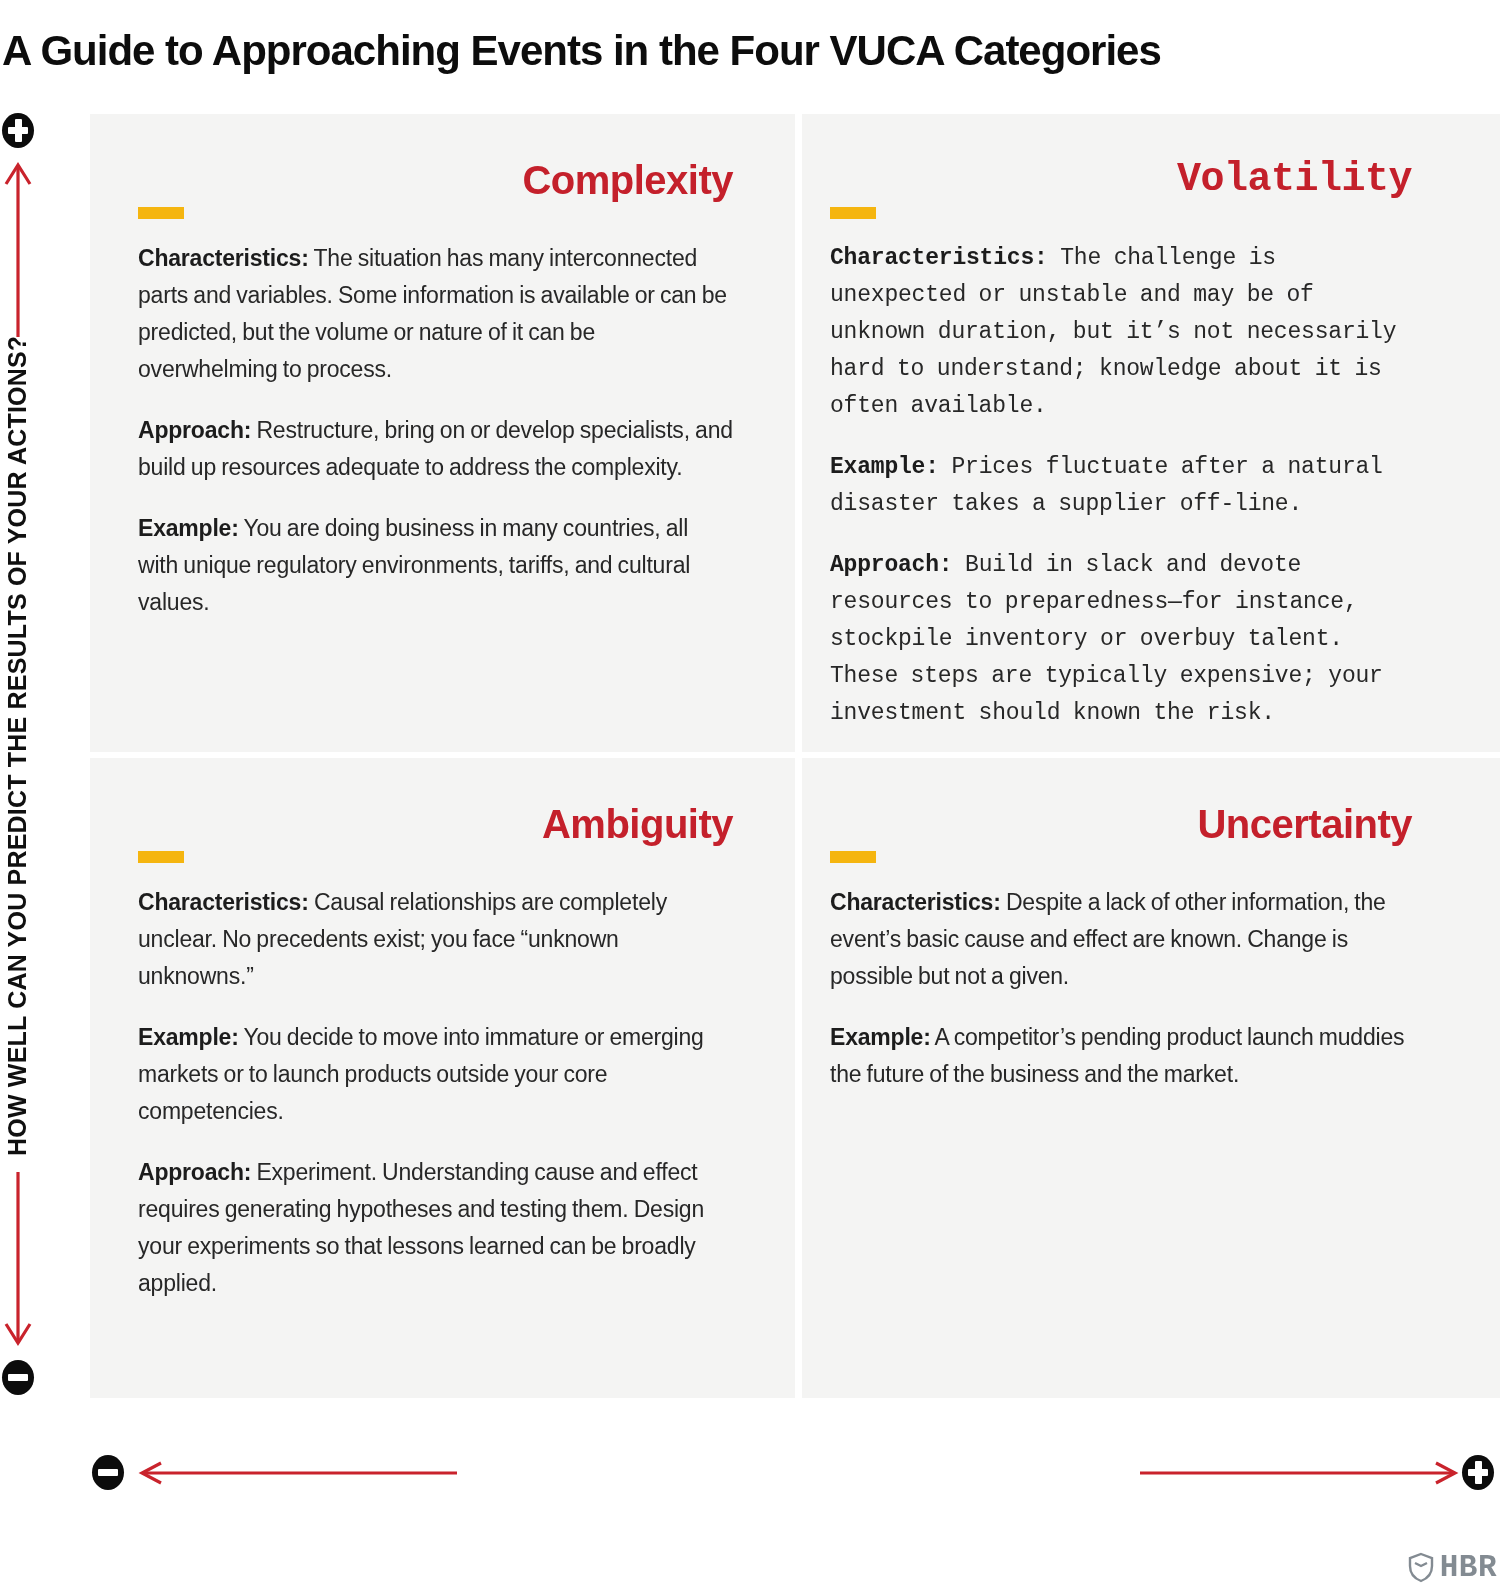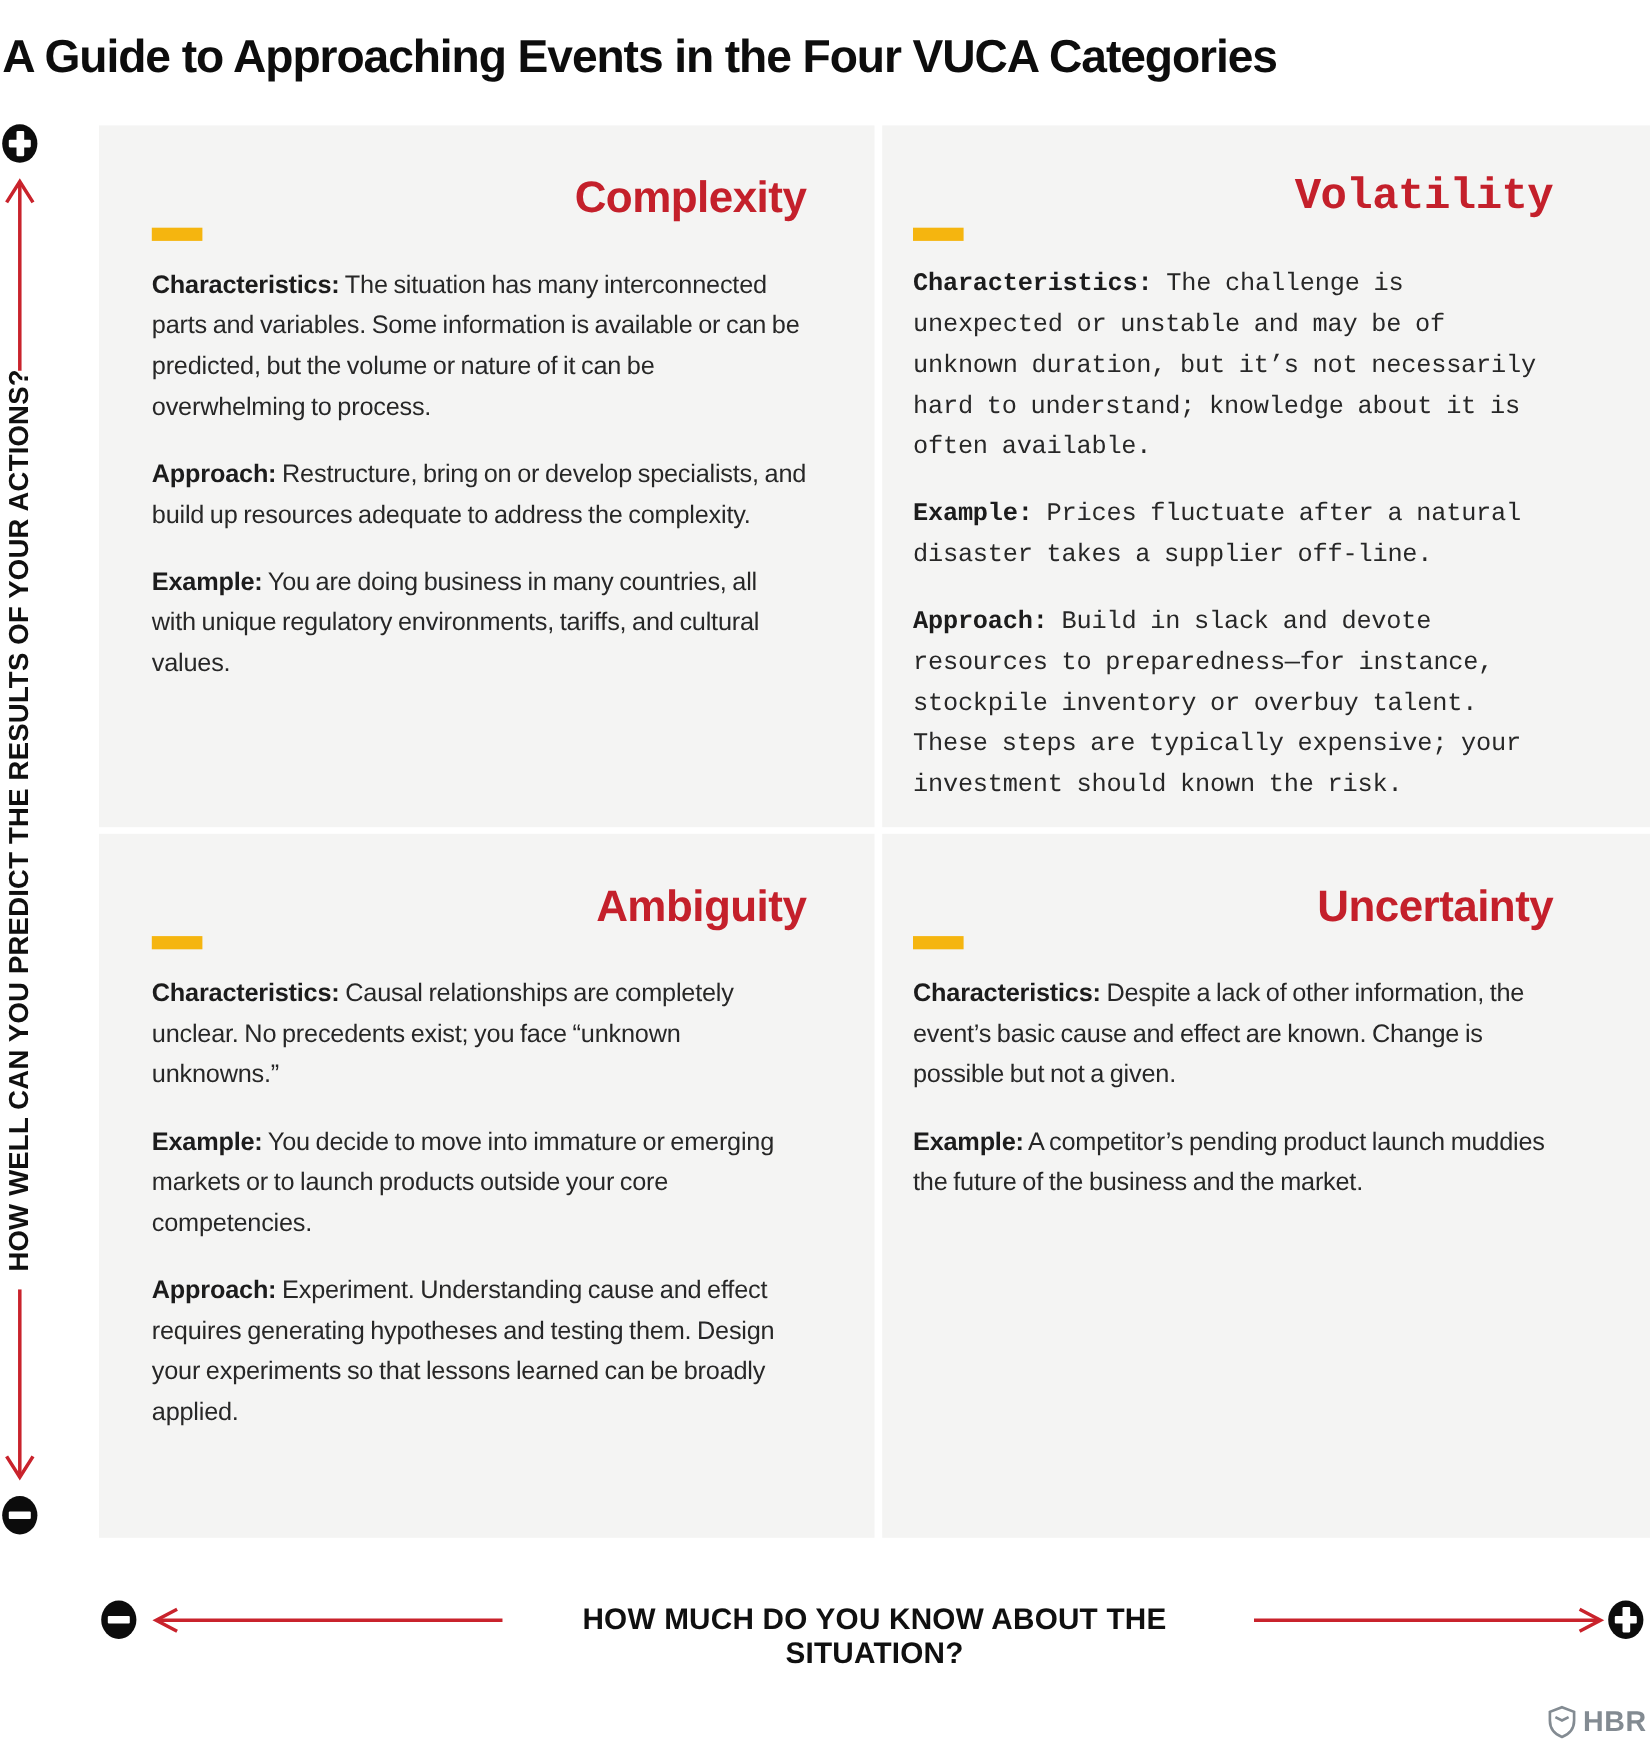--- a/index.html
+++ b/index.html
@@ -31,21 +31,21 @@
     transform:rotate(-90deg);transform-origin:0 0;
     white-space:nowrap;text-align:center;
     font-size:25px;font-weight:bold;color:#101010;letter-spacing:0.2px;
   }
   .x-label{
     position:absolute;left:455px;top:1457px;width:680px;text-align:center;
     font-size:27px;font-weight:bold;color:#101010;letter-spacing:0.2px;
   }
   
   .logo{position:absolute;right:3px;top:1550px;display:flex;align-items:center;gap:6px;color:#838B92;}
-  .logo-text{font-size:26px;font-weight:bold;letter-spacing:0.5px;}
+  .logo-text{font-size:31px;font-weight:bold;letter-spacing:0.5px;font-family:Liberation Mono, monospace;}
 </style>
 </head>
 <body>
 
 <div id="page">
 
   <h1 class="page-title">A Guide to Approaching Events in the Four VUCA Categories</h1>
 
   <div class="dot" style="left:2px;top:113px;">
     <span class="bar h"></span>
@@ -95,21 +95,20 @@
     <p class="sec"><b>Example:</b> <span>A competitor’s pending product launch muddies the future of the business and the market.</span></p>
   </div>
 
   <div class="dot" style="left:92px;top:1455px;">
     <span class="bar h"></span>
   </div>
   <svg class="arrow-svg" style="left:135px;top:1460px;" width="322" height="26" viewBox="0 0 322 26">
     <path d="M26 3 L7 13 L26 23" fill="none" stroke="#C9232C" stroke-width="3.2"></path>
     <line x1="9" y1="13" x2="322" y2="13" stroke="#C9232C" stroke-width="3.2"></line>
   </svg>
-  <div class="x-label">HOW MUCH DO YOU KNOW ABOUT THE SITUATION?</div>
   <svg class="arrow-svg" style="left:1140px;top:1460px;" width="322" height="26" viewBox="0 0 322 26">
     <line x1="0" y1="13" x2="313" y2="13" stroke="#C9232C" stroke-width="3.2"></line>
     <path d="M296 3 L315 13 L296 23" fill="none" stroke="#C9232C" stroke-width="3.2"></path>
   </svg>
   <div class="dot" style="left:1462px;top:1455px;">
     <span class="bar h"></span>
     <span class="bar v"></span>
   </div>
 
   <div class="logo">

